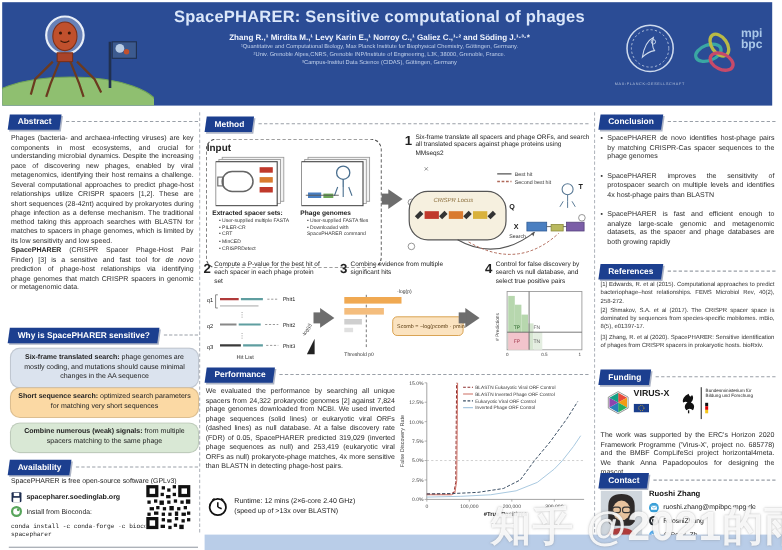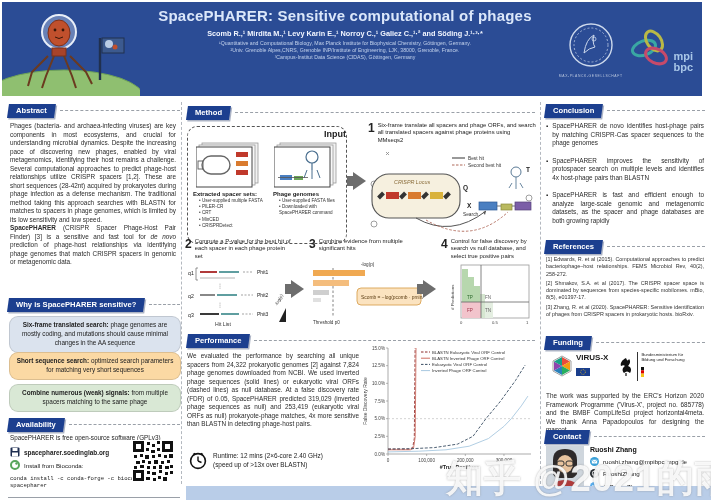--- a/index.html
+++ b/index.html
@@ -29,21 +29,21 @@
   .txt{font-size:6.4px;line-height:1.33;text-align:justify;color:#2b2b2b;}
   .small{font-size:5.4px;line-height:1.35;text-align:justify;color:#333;}
   .abs-pos{position:absolute;}
   
   .sbox{border-radius:9px;padding:4px 6px;font-size:6.4px;line-height:1.4;text-align:center;color:#222;border:1px solid rgba(0,0,0,.12);}
   .sbox.slate{background:#dbe3ee;}
   .sbox.orange{background:#fbd9a4;}
   .sbox.green{background:#d9e8d5;}
   
   .input-box{position:absolute;left:2px;top:26px;width:158px;height:116px;border:1.6px dashed #555;border-radius:10px;background:#fff;}
-  .input-title{text-align:right;font-weight:bold;font-size:9px;color:#222;margin-top:2px;}
+  .input-title{text-align:left;font-weight:bold;font-size:9px;color:#222;margin-top:2px;}
   .mini-title{font-size:6px;font-weight:bold;color:#222;}
   .mini-list{margin:1px 0 0 6px;padding:0;list-style:none;font-size:4.6px;color:#333;line-height:1.35;}
   .mini-list li::before{content:"• ";}
   .stepnum{font-size:12px;font-weight:bold;color:#222;line-height:1;}
   .steptext{font-size:5.9px;line-height:1.25;color:#222;}
   .step-head{display:flex;gap:3px;align-items:flex-start;}
   .garrow{width:0;height:0;border-top:9px solid transparent;border-bottom:9px solid transparent;border-left:13px solid #6d6d6d;position:absolute;}
   .garrow::before{content:"";position:absolute;left:-19px;top:-5px;width:7px;height:10px;background:#6d6d6d;}
   
   .footer-strip{position:absolute;left:186px;right:0;top:486px;height:14px;background:#b9cde8;}
@@ -77,36 +77,36 @@
         <path d="M53 35 q4 3 8 0" stroke="#3a1708" stroke-width="1" fill="none"></path>
         <rect x="50" y="46" width="14" height="8" fill="#a8432a" stroke="#7e3018" stroke-width="1"></rect>
         <path d="M46 54 L30 70 L26 84" stroke="#6b3a1f" stroke-width="2" fill="none"></path>
         <path d="M52 54 L44 74 L40 86" stroke="#6b3a1f" stroke-width="2" fill="none"></path>
         <path d="M62 54 L70 74 L74 86" stroke="#6b3a1f" stroke-width="2" fill="none"></path>
         <path d="M68 54 L84 70 L90 82" stroke="#6b3a1f" stroke-width="2" fill="none"></path>
       </svg>
     </div>
     <div class="header-center">
       <div class="title">SpacePHARER: Sensitive computational of phages</div>
-      <div class="authors">Scomb R.,¹ Mirdita M.,¹ Levy Karin E.,¹ Norroy C.,¹ Galiez C.,¹·² and Söding J.¹·³·*</div>
+      <div class="authors">Zhang R.,¹ Mirdita M.,¹ Levy Karin E.,¹ Norroy C.,¹ Galiez C.,¹·² and Söding J.¹·³·*</div>
       <div class="affil">¹Quantitative and Computational Biology, Max Planck Institute for Biophysical Chemistry, Göttingen, Germany.</div>
       <div class="affil" style="margin-top:0">²Univ. Grenoble Alpes,CNRS, Grenoble INP/Institute of Engineering, LJK, 38000, Grenoble, France.</div>
       <div class="affil" style="margin-top:0">³Campus-Institut Data Science (CIDAS), Göttingen, Germany</div>
     </div>
     <div class="header-logos">
       <div style="text-align:center;">
         <svg width="48" height="48" viewBox="0 0 48 48">
           <circle cx="24" cy="24" r="21" fill="none" stroke="#cdd9ec" stroke-width="1.4"></circle>
           <circle cx="24" cy="24" r="17" fill="none" stroke="#cdd9ec" stroke-width=".7" stroke-dasharray="2,2"></circle>
           <path d="M17 32 q2-14 10-18 q-2 8 1 12 q-6 1-11 6z" fill="none" stroke="#cdd9ec" stroke-width="1"></path>
           <circle cx="27" cy="18" r="2" fill="none" stroke="#cdd9ec" stroke-width=".8"></circle>
         </svg>
         <div class="mpg-label">MAX-PLANCK-GESELLSCHAFT</div>
       </div>
-      <div style="display:flex;align-items:flex-end;gap:3px;">
+      <div style="display:flex;align-items:flex-start;gap:3px;">
         <svg width="42" height="46" viewBox="0 0 42 46">
           <ellipse cx="15" cy="22" rx="12" ry="7" fill="none" stroke="#3aa7a3" stroke-width="3" transform="rotate(-20 15 22)"></ellipse>
           <ellipse cx="25" cy="15" rx="11" ry="7" fill="none" stroke="#b9b946" stroke-width="3" transform="rotate(55 25 15)"></ellipse>
           <ellipse cx="27" cy="30" rx="11" ry="7" fill="none" stroke="#c64a6a" stroke-width="3" transform="rotate(25 27 30)"></ellipse>
         </svg>
         <div class="mpi-text">
           <div>mpi</div>
           <div>bpc</div>
         </div>
       </div>

